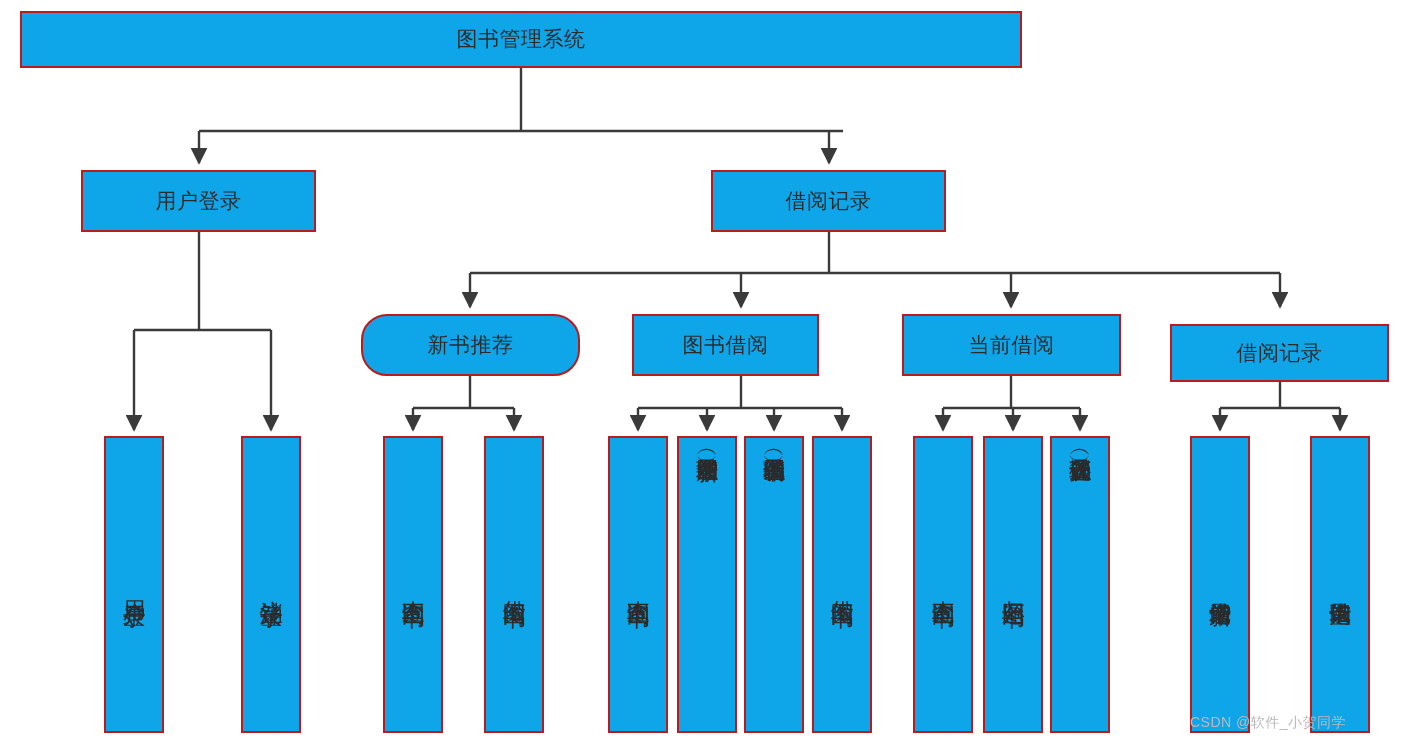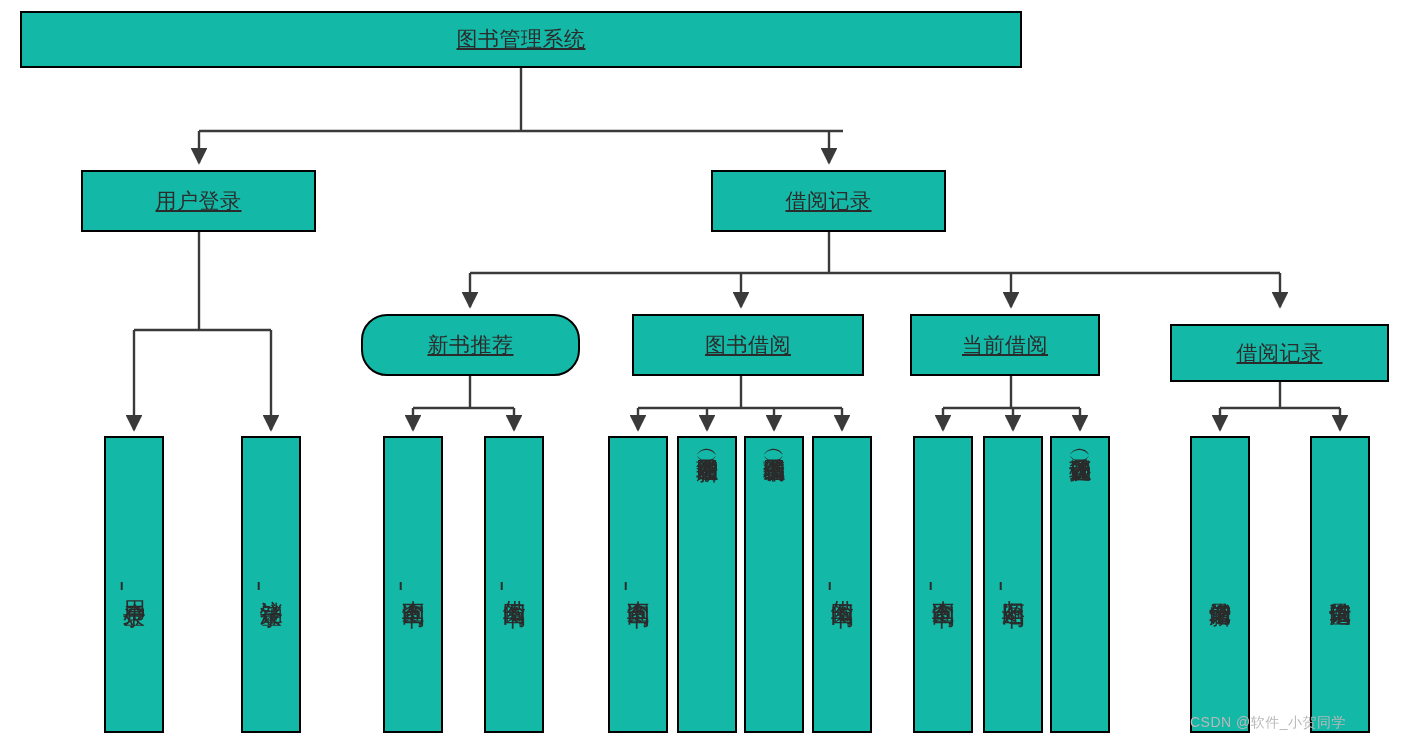--- a/index.html
+++ b/index.html
@@ -21,28 +21,27 @@
     position: absolute;
     left: 0;
     top: 0;
     width: 1405px;
     height: 747px;
     pointer-events: none;
   }
   .node {
     position: absolute;
     box-sizing: border-box;
-    border: 2px solid #000000;
-    background: #14b8a6;
+    border: 2px solid #b91c1c;
+    background: #0ea5e9;
     display: flex;
     align-items: center;
     justify-content: center;
     color: #2b2b2b;
     z-index: 2;
-    text-decoration: underline;
   }
   .node .label {
     display: block;
     line-height: 1.18;
     letter-spacing: 0.5px;
   }
   .node.h .label {
     font-size: 21px;
     white-space: nowrap;
   }
@@ -140,24 +139,24 @@
   <div class="node h" style="left:81px; top:170px; width:235px; height:62px;">
     <span class="label">用户登录</span>
   </div>
   <div class="node h" style="left:711px; top:170px; width:235px; height:62px;">
     <span class="label">借阅记录</span>
   </div>
 
   <div class="node h" style="left:361px; top:314px; width:219px; height:62px;border-radius:26px;">
     <span class="label">新书推荐</span>
   </div>
-  <div class="node h" style="left:632px; top:314px; width:232px; height:62px;">
+  <div class="node h" style="left:632px; top:314px; width:187px; height:62px;">
     <span class="label">图书借阅</span>
   </div>
-  <div class="node h" style="left:902px; top:314px; width:190px; height:62px;margin-left:8px;">
+  <div class="node h" style="left:902px; top:314px; width:219px; height:62px;">
     <span class="label">当前借阅</span>
   </div>
   <div class="node h" style="left:1170px; top:324px; width:219px; height:58px;">
     <span class="label">借阅记录</span>
   </div>
 
   <div class="node v" style="left:104px; top:436px; width:60px; height:297px;">
     <span class="label">用户登录</span>
   </div>
   <div class="node v" style="left:241px; top:436px; width:60px; height:297px;">

